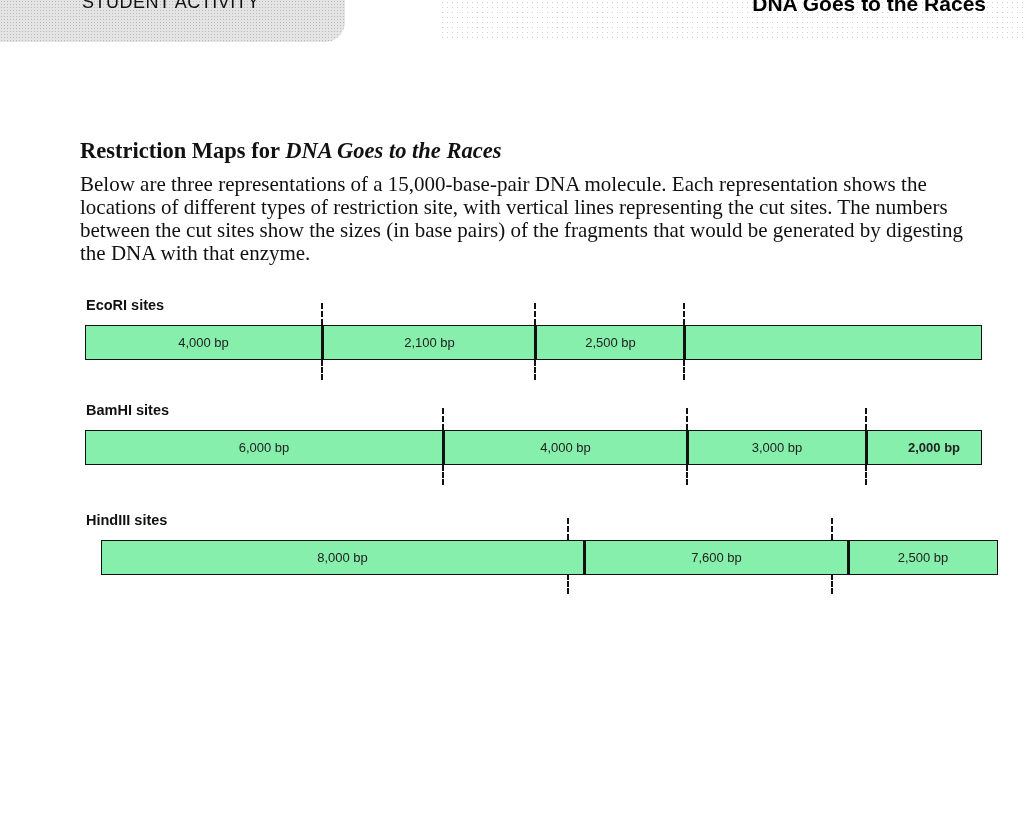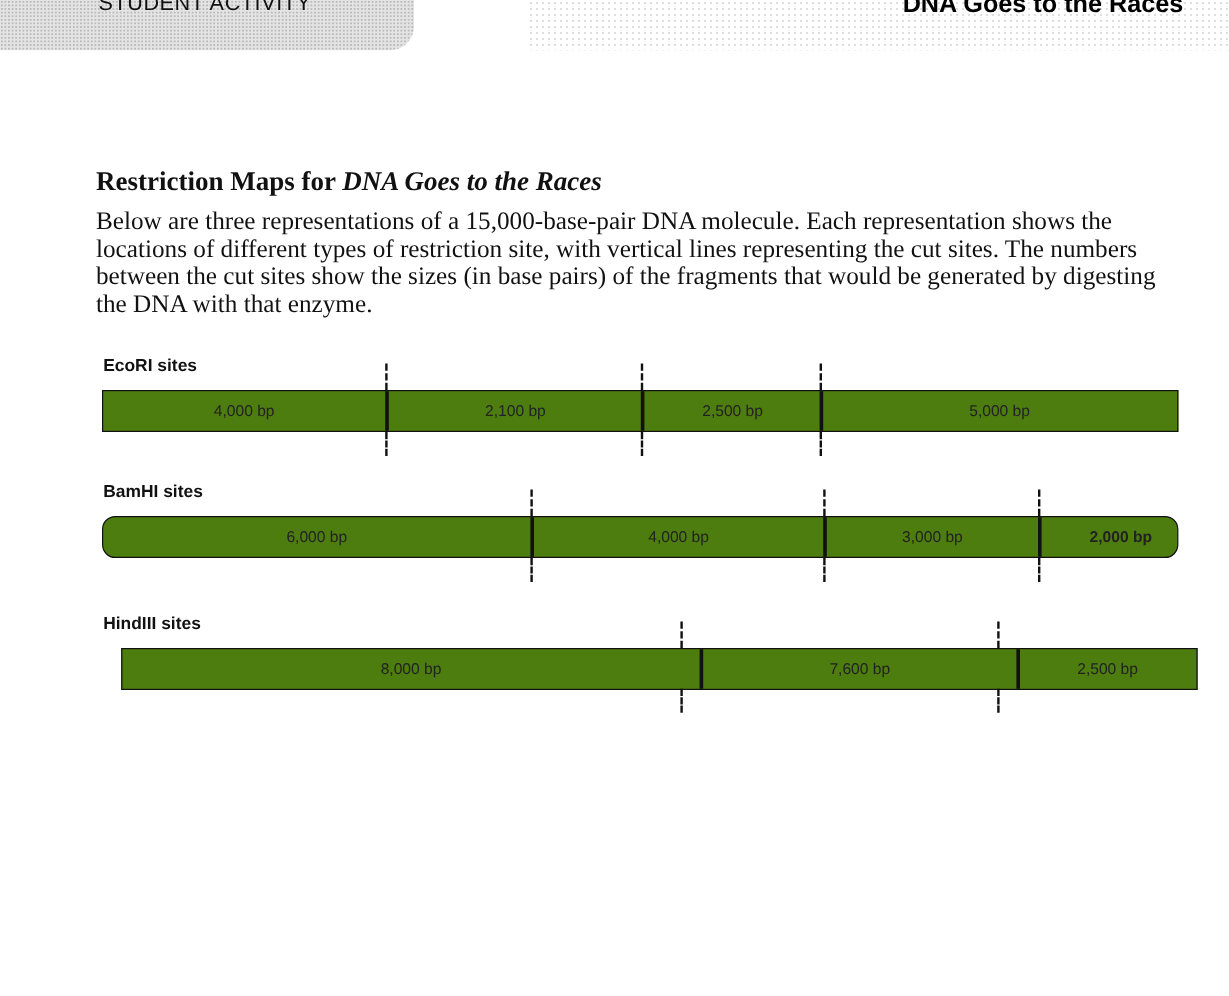--- a/index.html
+++ b/index.html
@@ -11,21 +11,21 @@
       border-bottom-right-radius:20px; }
     .hdr-left-text { position:absolute; left:82px; top:-8px; font-family:"Liberation Sans", sans-serif; font-size:18px; letter-spacing:0.5px; color:#111; }
     .hdr-right { position:absolute; left:440px; top:0; width:584px; height:42px;
       background-image: radial-gradient(#d0d0d0 0.5px, transparent 0.8px);
       background-size:5px 5px; }
     .hdr-right-text { position:absolute; right:38px; top:-8px; font-family:"Liberation Sans", sans-serif; font-weight:bold; font-size:21px; color:#000; }
     .title { position:absolute; left:80px; top:138px; font-size:22.5px; font-weight:bold; margin:0; }
     .title em { font-style:italic; }
     .intro { position:absolute; left:80px; top:173px; width:900px; font-size:21px; line-height:23px; margin:0; }
     .map-label { position:absolute; left:86px; font-family:"Liberation Sans", sans-serif; font-weight:bold; font-size:14.5px; }
-    .bar { position:absolute; left:85px; width:897px; height:35px; border:1.5px solid #111; box-sizing:border-box; background:#4d7c0f; }
+    .bar { position:absolute; left:85px; width:897px; height:35px; border:1.5px solid #111; box-sizing:border-box; background:#86efac; }
     .seg { position:absolute; top:0; height:100%; display:flex; align-items:center; justify-content:center; font-family:"Liberation Sans", sans-serif; font-size:13px; color:#222; }
     .cut { position:absolute; width:3px; background:#111; }
     .dash { position:absolute; width:0; border-left:2px dashed #111; }
   </style>
 </head>
 <body>
 
 <div class="hdr-left">
   <span class="hdr-left-text">STUDENT ACTIVITY</span>
 </div>
@@ -39,36 +39,35 @@
 
 <div>
   <div class="map-label" style="top:297px;">EcoRI sites</div>
   <div class="dash" style="left:321px; top:303px; height:22px;"></div>
   <div class="dash" style="left:534px; top:303px; height:22px;"></div>
   <div class="dash" style="left:683px; top:303px; height:22px;"></div>
   <div class="bar" style="top:325px;">
     <div class="seg" style="left:0; width:235px;">4,000 bp</div>
     <div class="seg" style="left:238px; width:211px;">2,100 bp</div>
     <div class="seg" style="left:451px; width:147px;">2,500 bp</div>
-    <div class="seg" style="left:600px; width:294px;">5,000 bp</div>
     <div class="cut" style="left:235px; top:0; height:100%;"></div>
     <div class="cut" style="left:448px; top:0; height:100%;"></div>
     <div class="cut" style="left:597px; top:0; height:100%;"></div>
   </div>
   <div class="dash" style="left:321px; top:360px; height:20px;"></div>
   <div class="dash" style="left:534px; top:360px; height:20px;"></div>
   <div class="dash" style="left:683px; top:360px; height:20px;"></div>
 </div>
 
 <div>
   <div class="map-label" style="top:402px;">BamHI sites</div>
   <div class="dash" style="left:442px; top:408px; height:22px;"></div>
   <div class="dash" style="left:686px; top:408px; height:22px;"></div>
   <div class="dash" style="left:865px; top:408px; height:22px;"></div>
-  <div class="bar" style="top:430px;border-radius:11px;">
+  <div class="bar" style="top:430px;">
     <div class="seg" style="left:0; width:356px;">6,000 bp</div>
     <div class="seg" style="left:359px; width:241px;">4,000 bp</div>
     <div class="seg" style="left:603px; width:176px;">3,000 bp</div>
     <div class="seg" style="left:782px; width:132px;font-weight:bold;">2,000 bp</div>
     <div class="cut" style="left:356px; top:0; height:100%;"></div>
     <div class="cut" style="left:600px; top:0; height:100%;"></div>
     <div class="cut" style="left:779px; top:0; height:100%;"></div>
   </div>
   <div class="dash" style="left:442px; top:465px; height:20px;"></div>
   <div class="dash" style="left:686px; top:465px; height:20px;"></div>

